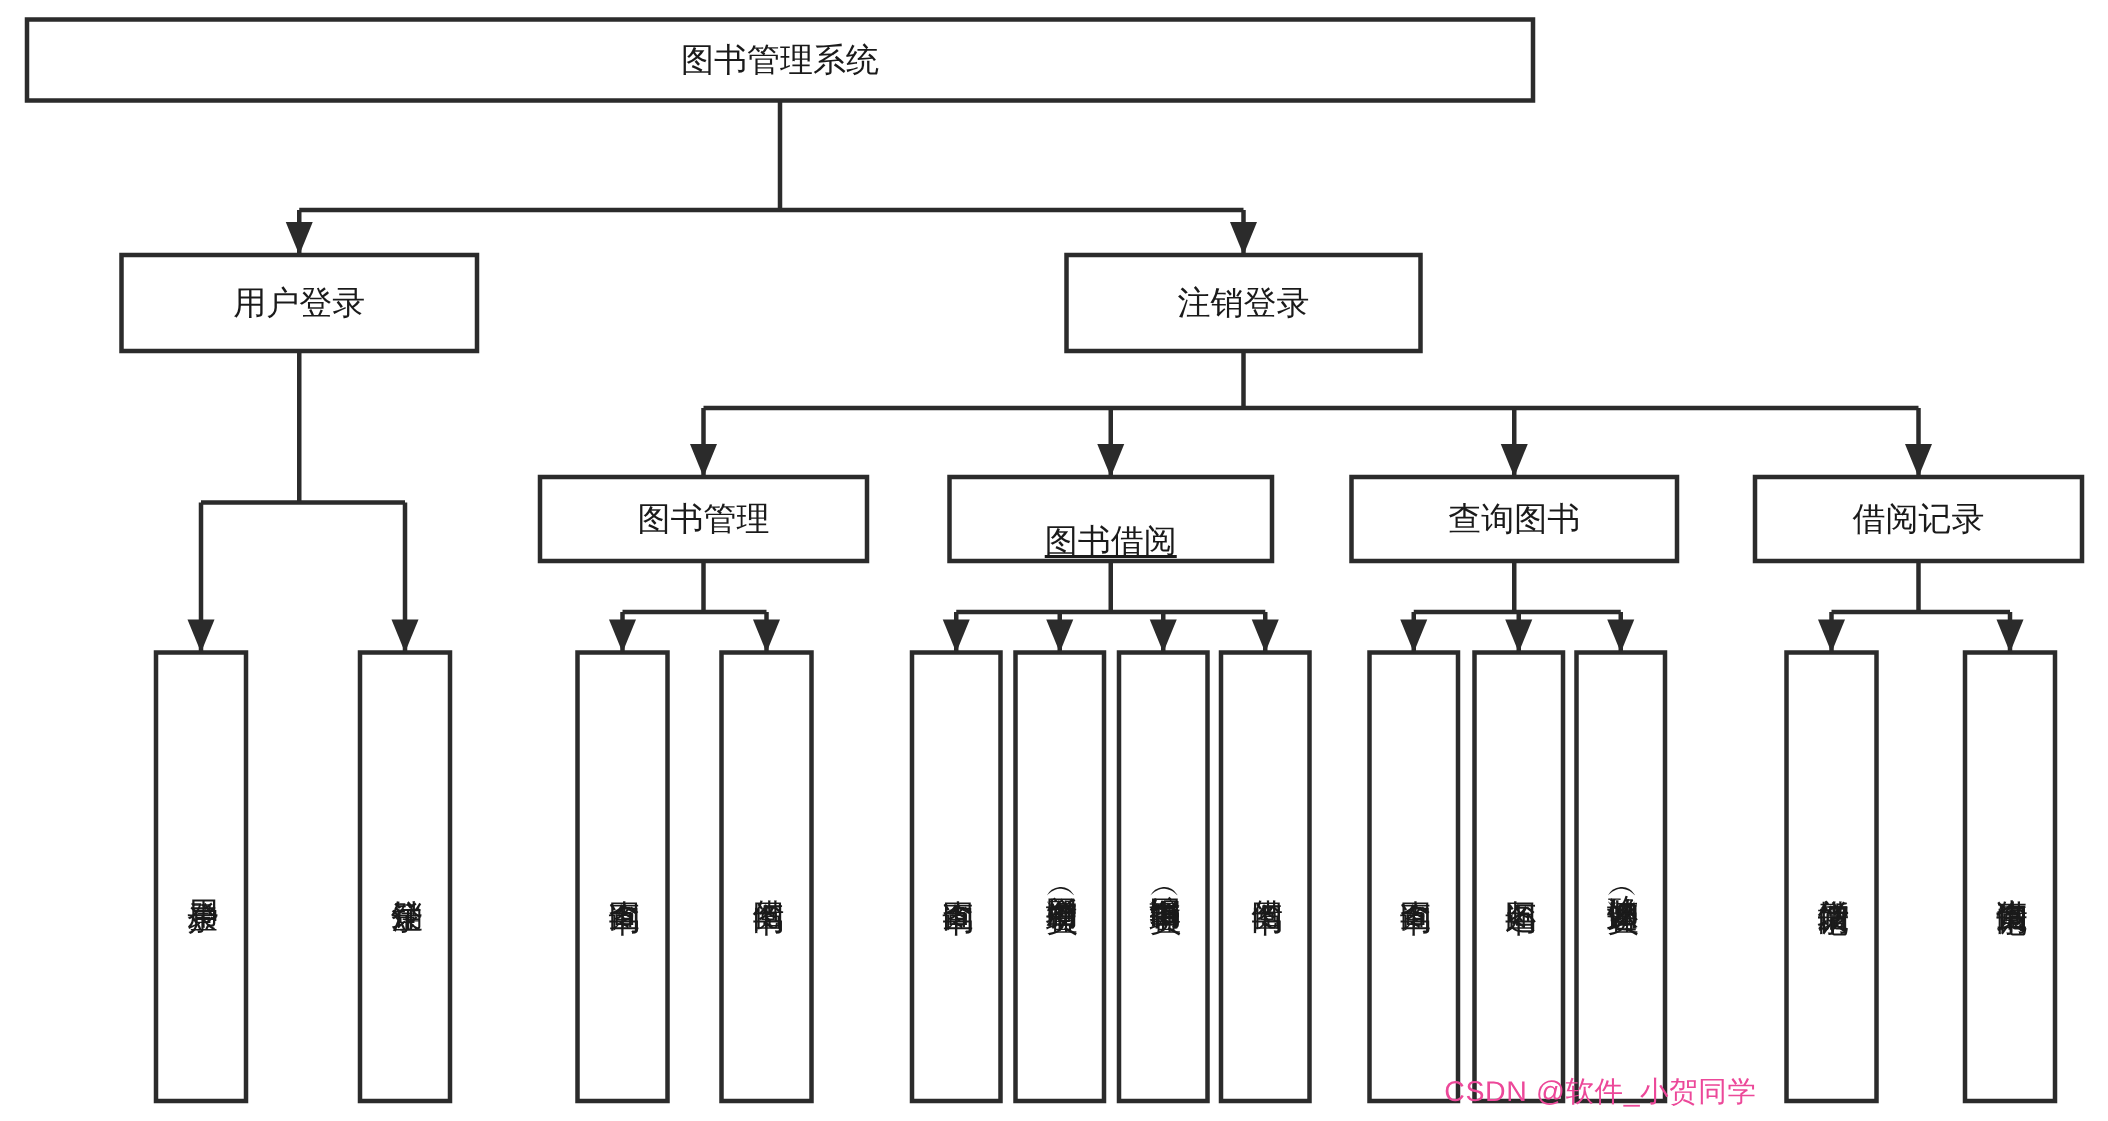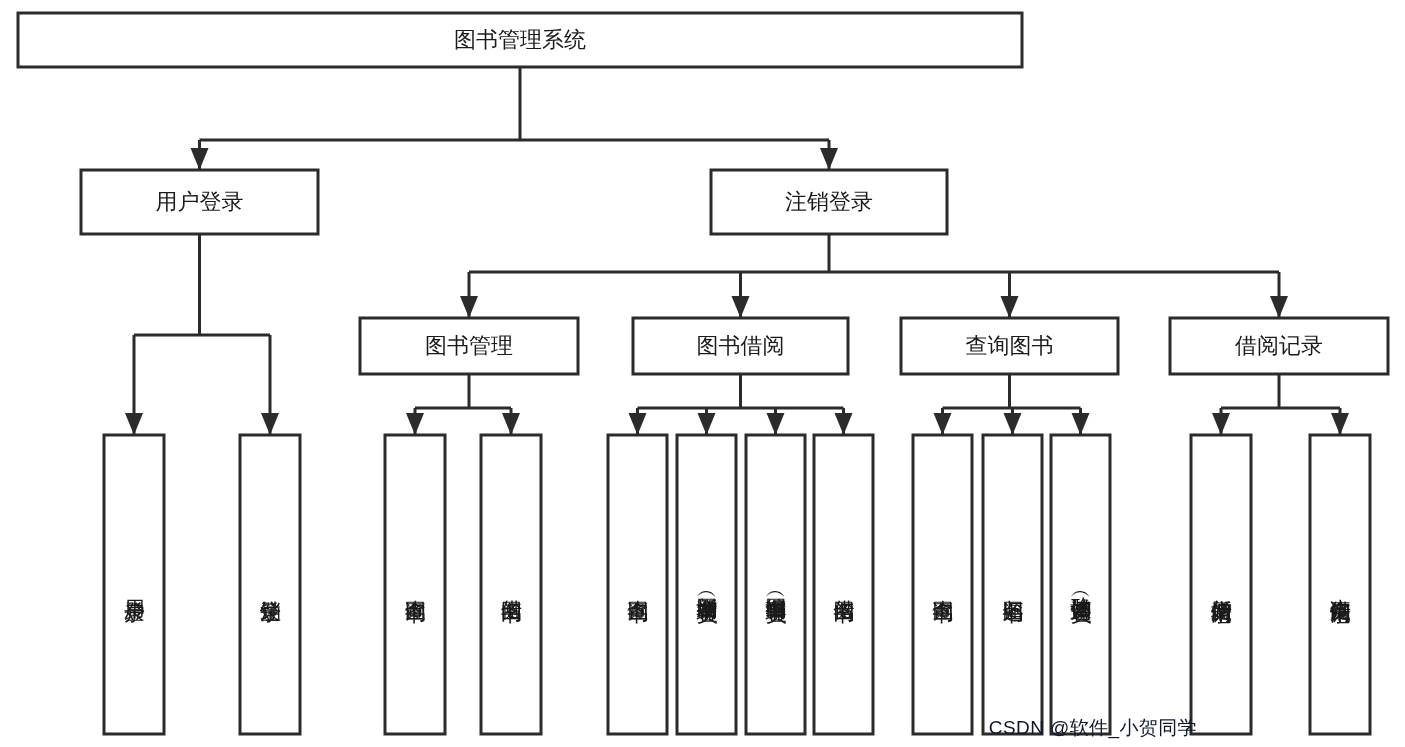--- a/index.html
+++ b/index.html
@@ -11,21 +11,20 @@
     width: 1405px;
     height: 747px;
     font-family: "Liberation Sans", "DejaVu Sans", sans-serif;
     overflow: hidden;
   }
   #diagram-root {
     position: relative;
     width: 1179px;
     height: 747px;
     background: #ffffff;
-    padding-left: 26px;
   }
   svg.diagram-canvas {
     position: absolute;
     left: 0;
     top: 0;
     width: 1405px;
     height: 747px;
   }
   .node-box {
     fill: #ffffff;
@@ -65,21 +64,21 @@
     line-height: 1.18;
     writing-mode: vertical-rl;
     text-orientation: upright;
     letter-spacing: 1px;
     pointer-events: none;
   }
   .watermark {
     position: absolute;
     right: 8px;
     bottom: 6px;
-    color: #0f172a;
+    color: #ec4899;
     font-family: "Liberation Sans", "DejaVu Sans", sans-serif;
     font-size: 19px;
     white-space: nowrap;
     letter-spacing: 0.4px;
     margin-top: 24px;
   }
 </style>
 </head>
 <body>
 
@@ -164,21 +163,21 @@
         <polygon class="arrow-head" points="1331,413 1349,413 1340,435"></polygon>
       </g>
 
   </svg>
 
   <div id="labels-layer">
       <div class="node-label-h" style="left: 18px; top: 13px; width: 1004px; height: 54px;">图书管理系统</div>
       <div class="node-label-h" style="left: 81px; top: 170px; width: 237px; height: 64px;">用户登录</div>
       <div class="node-label-h" style="left: 711px; top: 170px; width: 236px; height: 64px;">注销登录</div>
       <div class="node-label-h" style="left: 360px; top: 318px; width: 218px; height: 56px;">图书管理</div>
-      <div class="node-label-h" style="left: 633px; top: 318px; width: 215px; height: 56px;">图书借阅</div>
+      <div class="node-label-h" style="left: 633px; top: 333px; width: 215px; height: 56px; text-decoration: underline;">图书借阅</div>
       <div class="node-label-h" style="left: 901px; top: 318px; width: 217px; height: 56px;">查询图书</div>
       <div class="node-label-h" style="left: 1170px; top: 318px; width: 218px; height: 56px;">借阅记录</div>
       <div class="node-label-v" style="left: 104px; top: 435px; width: 60px; height: 299px;">用户登录</div>
       <div class="node-label-v" style="left: 240px; top: 435px; width: 60px; height: 299px;">注销登录</div>
       <div class="node-label-v" style="left: 385px; top: 435px; width: 60px; height: 299px;">查询图书</div>
       <div class="node-label-v" style="left: 481px; top: 435px; width: 60px; height: 299px;">借阅图书</div>
       <div class="node-label-v" style="left: 608px; top: 435px; width: 59px; height: 299px;">查询图书</div>
       <div class="node-label-v" style="left: 677px; top: 435px; width: 59px; height: 299px;">新增图书（管理员）</div>
       <div class="node-label-v" style="left: 746px; top: 435px; width: 59px; height: 299px;">编辑图书（管理员）</div>
       <div class="node-label-v" style="left: 814px; top: 435px; width: 59px; height: 299px;">借阅图书</div>

